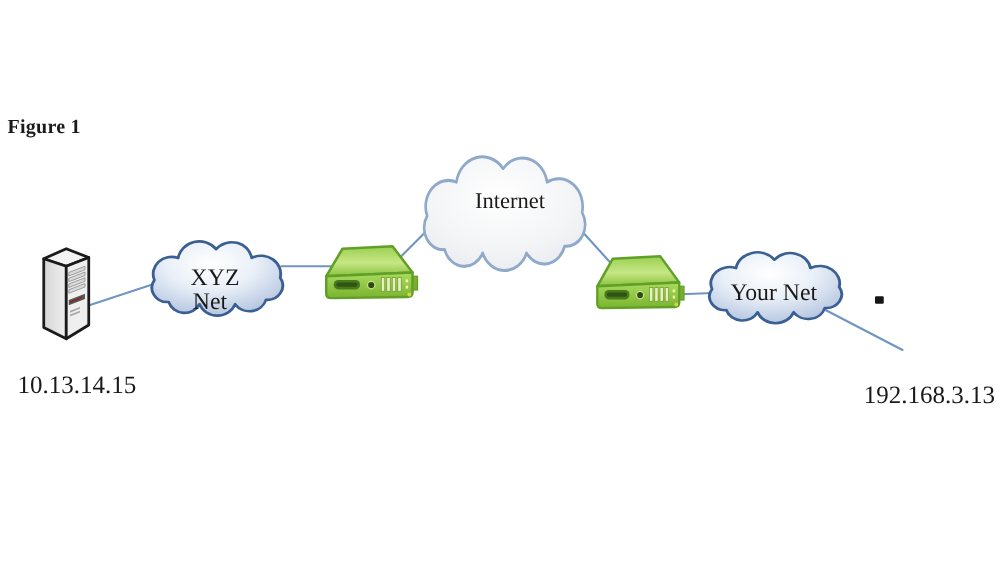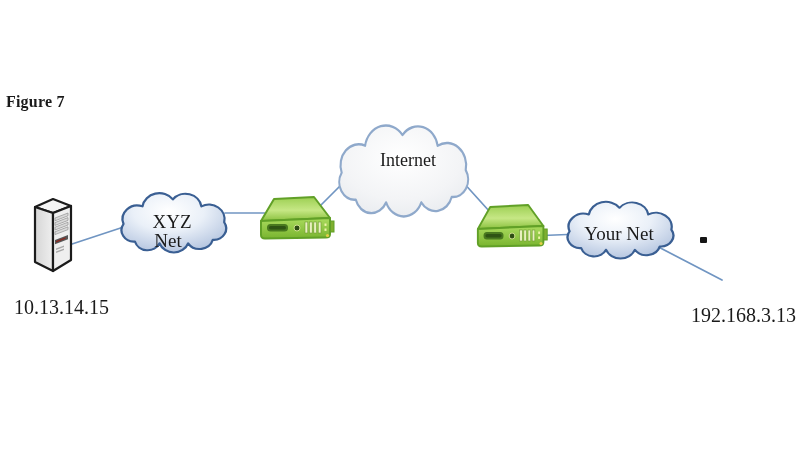--- a/index.html
+++ b/index.html
@@ -19,21 +19,21 @@
   .cloud-label{font-size:19px;}
   .internet-label{font-size:18px;}
   .ip-label{font-size:20px;}
   .net-line{stroke:var(--line,#7095c2);stroke-width:1.7;stroke-linecap:round;fill:none;}
 </style>
 </head>
 <body>
 
 <div class="stage">
 
-  <div class="figure-label">Figure 7</div>
+  <div class="figure-label">Figure 1</div>
 
   <svg width="800" height="450" viewBox="0 0 800 450">
     <defs>
       <radialGradient id="gCloudBlue" cx="45%" cy="30%" r="85%">
         <stop offset="0%" stop-color="#ffffff"></stop>
         <stop offset="40%" stop-color="#eaf0f8"></stop>
         <stop offset="78%" stop-color="#bccbe3"></stop>
         <stop offset="100%" stop-color="#9ab1d4"></stop>
       </radialGradient>
       <radialGradient id="gCloudGray" cx="48%" cy="35%" r="85%">

